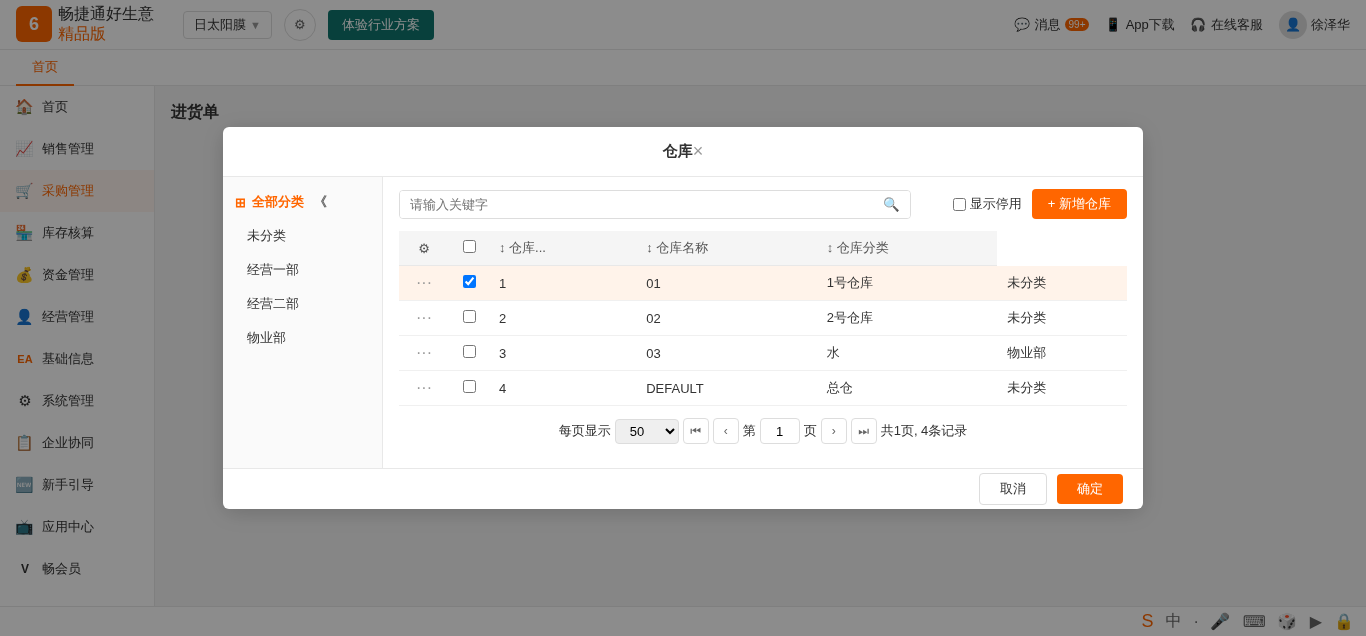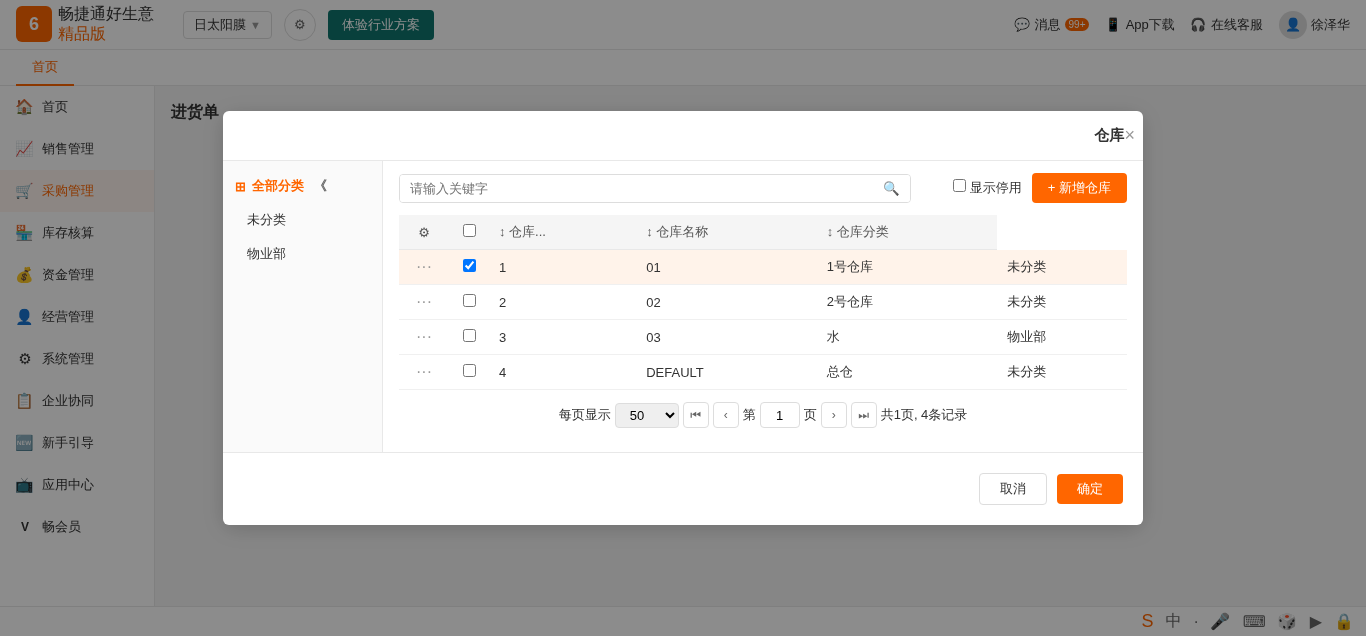--- a/index.html
+++ b/index.html
@@ -110,22 +110,22 @@
       transform: translate(-50%, -50%);
       background: #fff;
       border-radius: 6px;
       z-index: 200;
       width: 920px;
       max-height: 560px;
       display: flex; flex-direction: column;
       box-shadow: 0 4px 24px rgba(0,0,0,0.18);
     }
     .modal-header {
-      display: flex; align-items: center; justify-content: flex-end;
-      padding: 14px 8px; border-bottom: 1px solid #e8e8e8;
+      display: flex; align-items: center; justify-content: center;
+      padding: 14px 21px; border-bottom: 1px solid #e8e8e8;
     }
     .modal-title { font-size: 15px; font-weight: bold; color: #333; }
     .modal-close { cursor: pointer; color: #999; font-size: 18px; }
 
     .modal-body {
       display: flex; flex: 1; overflow: hidden;
     }
 
     
     .category-panel {
@@ -156,21 +156,21 @@
       display: flex; align-items: center;
       border: 1px solid #ddd; border-radius: 4px;
       overflow: hidden; flex: 1;
     }
     .search-box input {
       border: none; outline: none; padding: 6px 10px; font-size: 13px; flex: 1;
     }
     .search-box .search-icon-btn {
       padding: 6px 10px; background: #fff; border: none; cursor: pointer; color: #999;
     }
-    .show-disabled { display: flex; align-items: flex-start; gap: 4px; color: #333; font-size: 13px; padding-left: 32px; }
+    .show-disabled { display: flex; align-items: center; gap: 4px; color: #333; font-size: 13px; padding-left: 32px; }
     .show-disabled input[type=checkbox] { cursor: pointer; }
     .add-btn {
       background: #f60; color: #fff; border: none; border-radius: 4px;
       padding: 6px 16px; cursor: pointer; font-size: 13px; white-space: nowrap;
     }
 
     
     .data-table { width: 100%; border-collapse: collapse; }
     .data-table th {
       background: #f5f5f5; padding: 8px 10px;
@@ -202,21 +202,21 @@
     }
     .page-btn:disabled { color: #ccc; cursor: default; }
     .page-input {
       width: 40px; height: 26px; border: 1px solid #ddd; border-radius: 4px;
       text-align: center; font-size: 13px;
     }
 
     
     .modal-footer {
       display: flex; align-items: center; justify-content: flex-end;
-      padding: 20px 20px; border-top: 1px solid #e8e8e8; gap: 10px;
+      padding: 4px 20px; border-top: 1px solid #e8e8e8; gap: 10px;
     }
     .cancel-btn {
       border: 1px solid #ddd; background: #fff; border-radius: 4px;
       padding: 6px 20px; cursor: pointer; font-size: 13px; color: #333;
     }
     .confirm-btn {
       background: #f60; color: #fff; border: none; border-radius: 4px;
       padding: 6px 20px; cursor: pointer; font-size: 13px;
     }
 
@@ -302,20 +302,24 @@
       <span class="s-icon">🏪</span>
       <span>库存核算</span>
     </div>
     <div class="sidebar-item">
       <span class="s-icon">💰</span>
       <span>资金管理</span>
     </div>
     <div class="sidebar-item">
       <span class="s-icon">👤</span>
       <span>经营管理</span>
+    </div>
+    <div class="sidebar-item">
+      <span class="s-icon" style="font-size:11px;font-weight:bold;color:#f60;">EA</span>
+      <span>基础信息</span>
     </div>
     <div class="sidebar-item">
       <span class="s-icon">⚙</span>
       <span>系统管理</span>
     </div>
     <div class="sidebar-item">
       <span class="s-icon">📋</span>
       <span>企业协同</span>
     </div>
     <div class="sidebar-item">
@@ -345,20 +349,22 @@
 
   <div class="modal-body">
 
     <div class="category-panel">
       <div class="cat-header">
         <span>⊞</span>
         <span>全部分类</span>
         <span class="cat-collapse">《</span>
       </div>
       <div class="cat-item">未分类</div>
+      <div class="cat-item">经营一部</div>
+      <div class="cat-item">经营二部</div>
       <div class="cat-item">物业部</div>
     </div>
 
     <div class="table-panel">
 
       <div class="table-toolbar">
         <div class="search-box">
           <input type="text" placeholder="请输入关键字" style="">
           <button class="search-icon-btn">🔍</button>
         </div>

